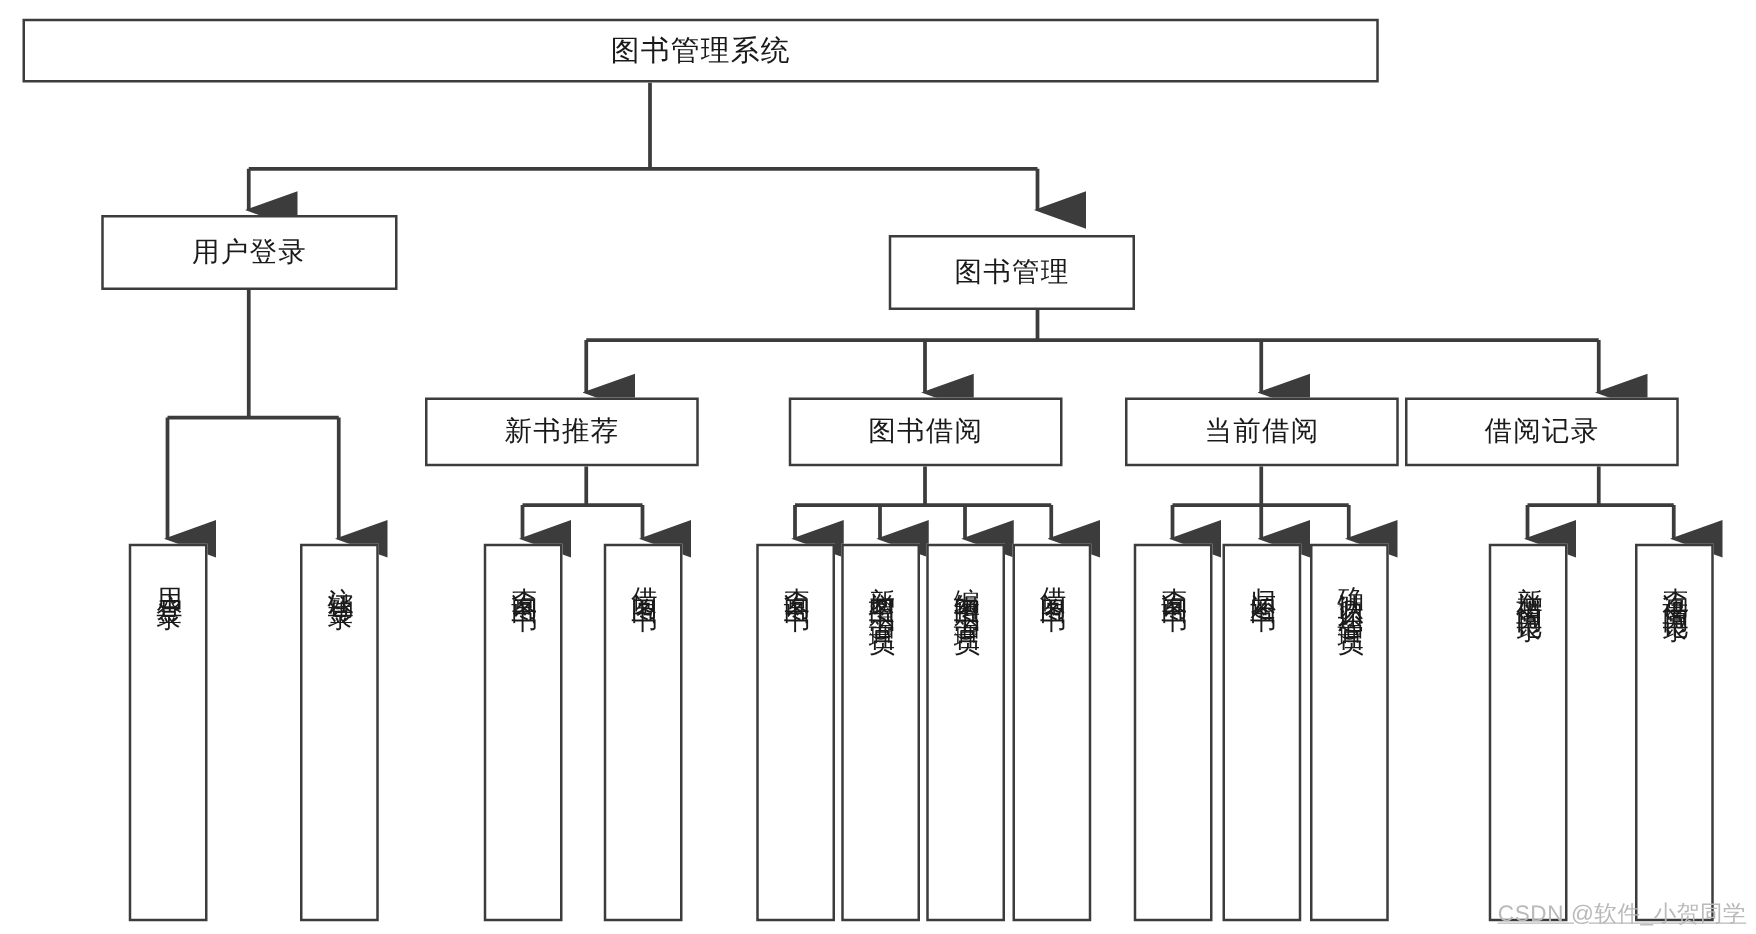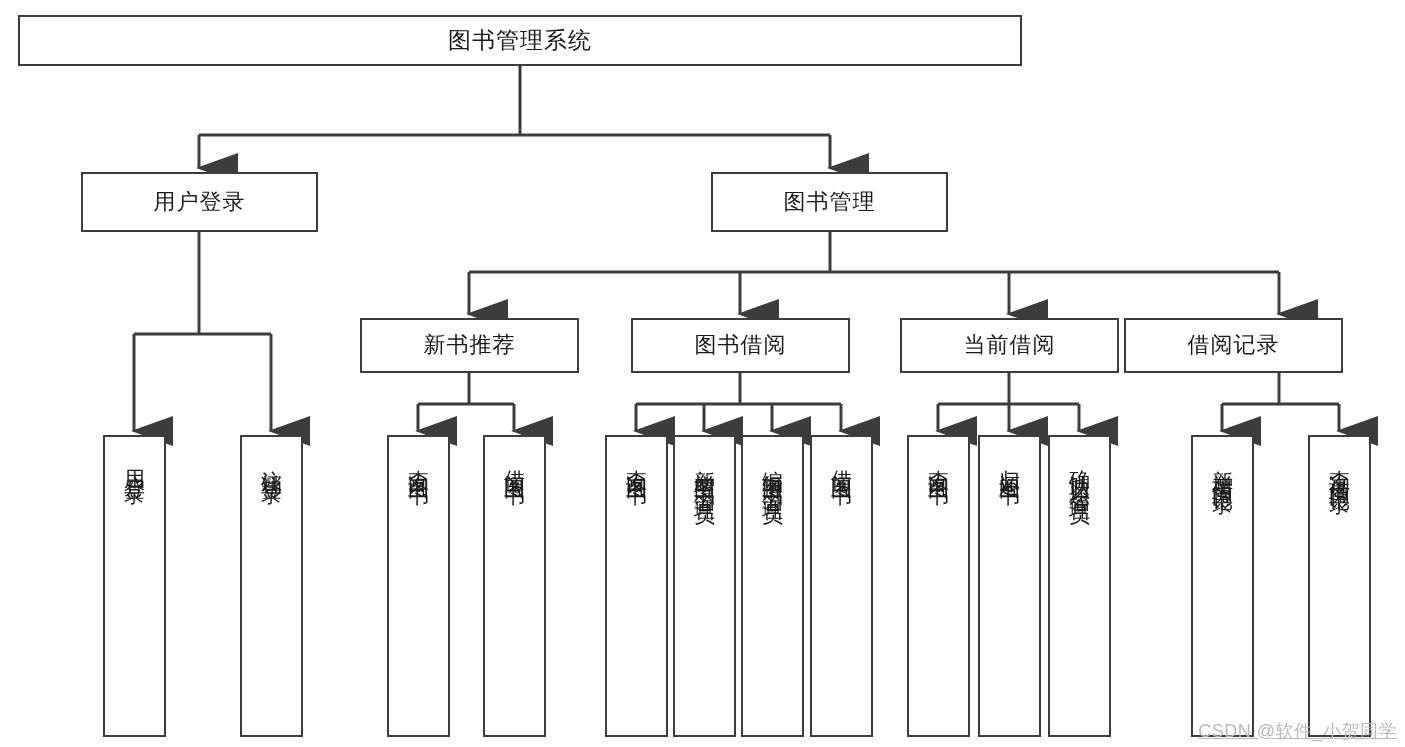--- a/index.html
+++ b/index.html
@@ -113,32 +113,32 @@
       <path d="M 1009 404 L 1009 431" marker-end="url(#arrow)"></path>
       <path d="M 1079 404 L 1079 431" marker-end="url(#arrow)"></path>
 
       <path d="M 1279 373 L 1279 404"></path>
       <path d="M 1222 404 L 1339 404"></path>
       <path d="M 1222 404 L 1222 431" marker-end="url(#arrow)"></path>
       <path d="M 1339 404 L 1339 431" marker-end="url(#arrow)"></path>
     </g>
   </svg>
 
-  <div class="node horizontal root" style="left:18px;top:15px;width:1004px;height:51px;">
+  <div class="node horizontal root" style="left:18px;top:15px;width:1085px;height:51px;">
     <span>图书管理系统</span>
   </div>
 
   <div class="node horizontal" style="left:81px;top:172px;width:237px;height:60px;">
     <span>用户登录</span>
   </div>
-  <div class="node horizontal" style="left:711px;top:172px;width:237px;height:60px;">
+  <div class="node horizontal" style="left:711px;top:188px;width:197px;height:60px;">
     <span>图书管理</span>
   </div>
 
-  <div class="node horizontal" style="left:360px;top:318px;width:219px;height:55px;">
+  <div class="node horizontal" style="left:340px;top:318px;width:219px;height:55px;">
     <span>新书推荐</span>
   </div>
   <div class="node horizontal" style="left:631px;top:318px;width:219px;height:55px;">
     <span>图书借阅</span>
   </div>
   <div class="node horizontal" style="left:900px;top:318px;width:219px;height:55px;">
     <span>当前借阅</span>
   </div>
   <div class="node horizontal" style="left:1124px;top:318px;width:219px;height:55px;">
     <span>借阅记录</span>

